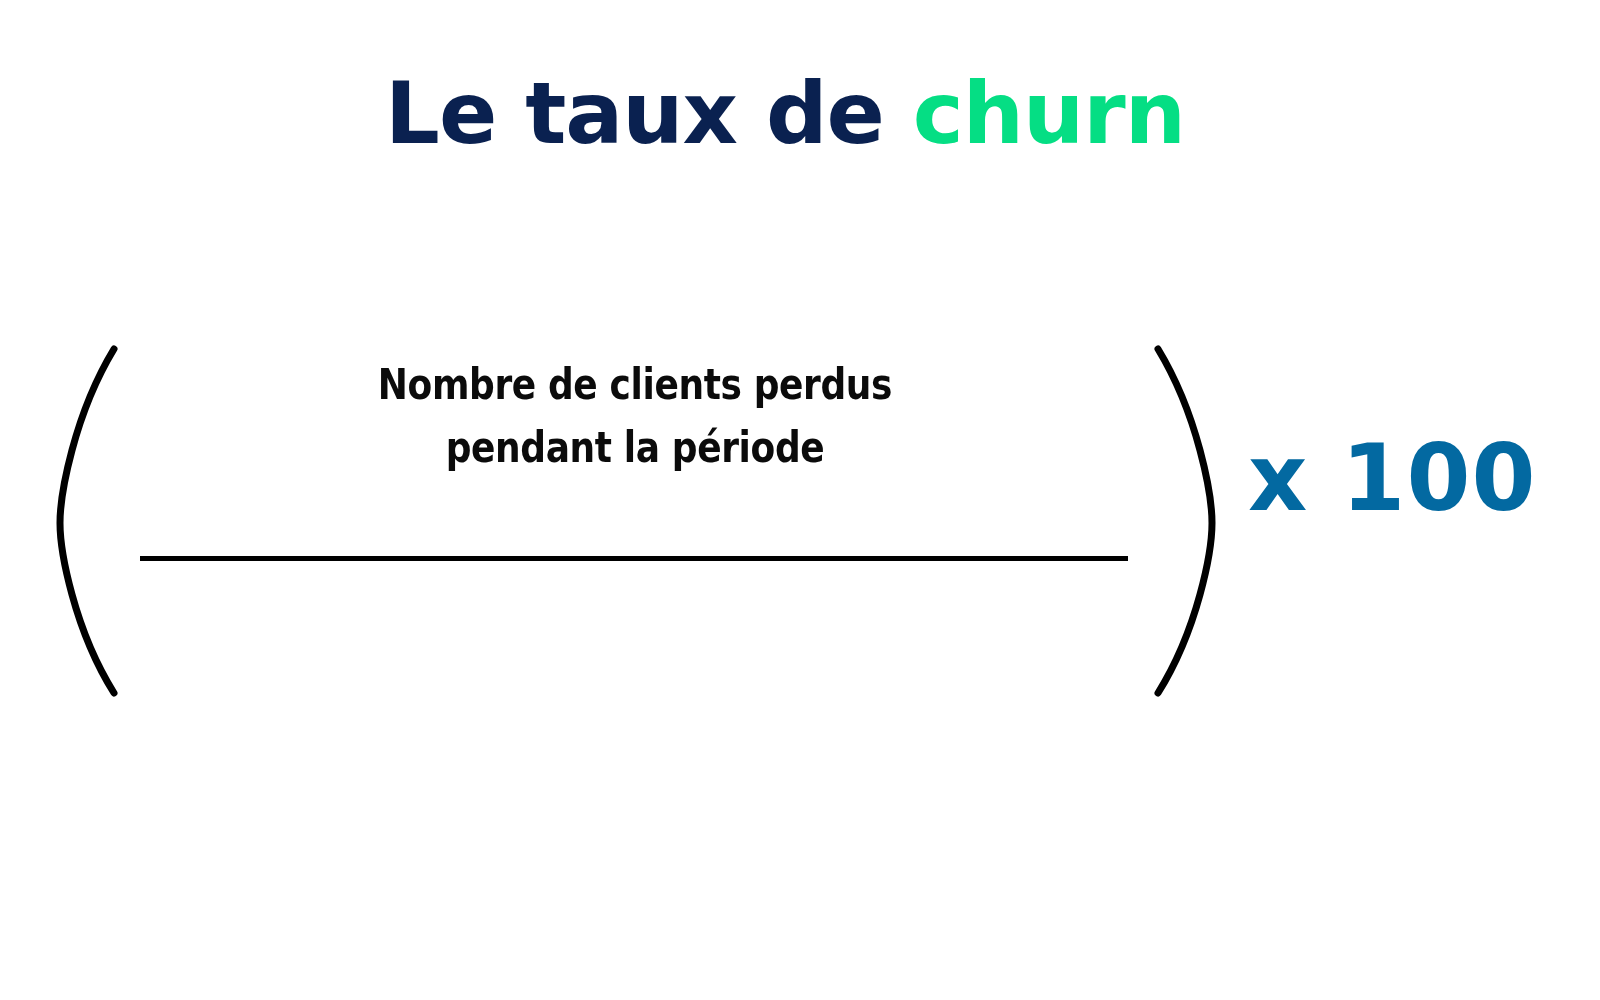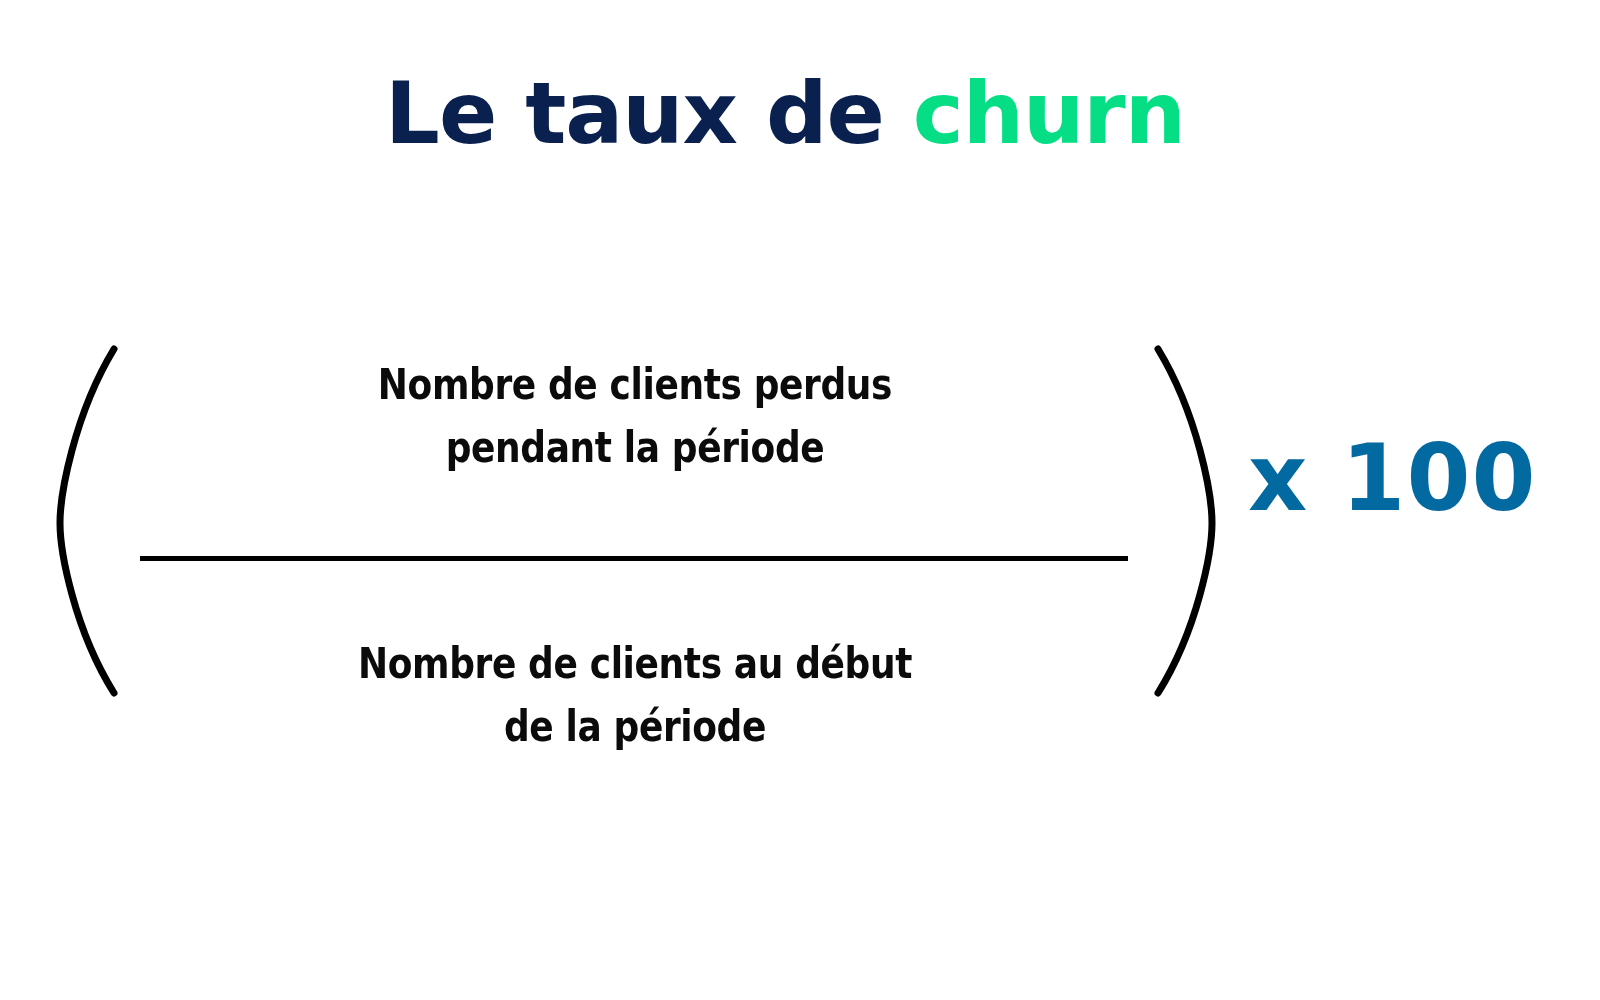--- a/index.html
+++ b/index.html
@@ -141,24 +141,20 @@
       </svg>
     </div>
 
     <div class="frac">
 
       <div class="frac-num">
         <span class="frac-line-text">Nombre de clients perdus</span>
         <span class="frac-line-text">pendant la période</span>
       </div>
 
-      <div class="frac-den">
-        <span class="frac-line-text">Nombre de clients au début</span>
-        <span class="frac-line-text">de la période</span>
-      </div>
 
     </div>
 
     <div class="frac-bar"></div>
 
     <div class="multiplier">x 100</div>
 
   </div>
 
 </div>

